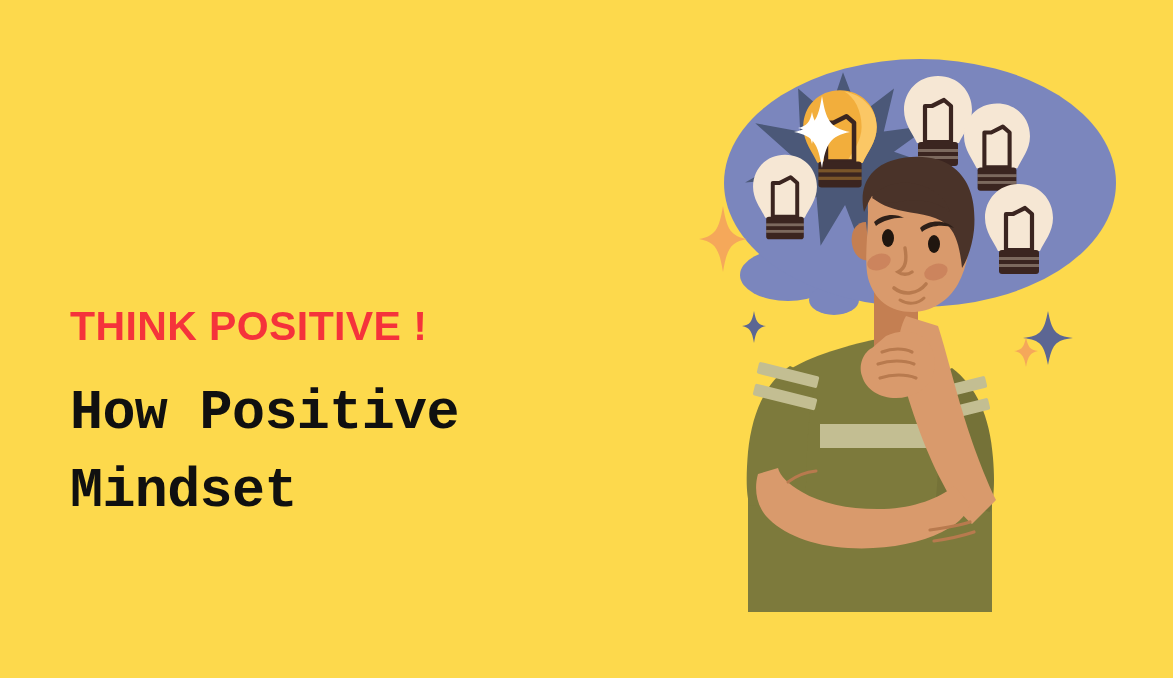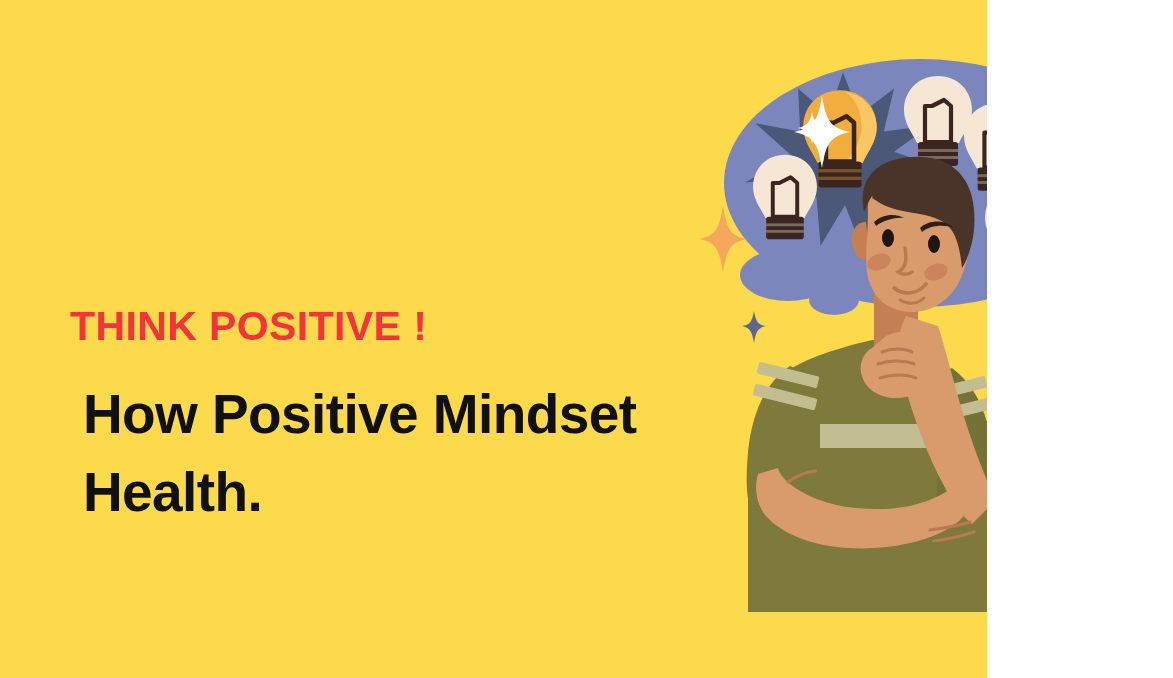--- a/index.html
+++ b/index.html
@@ -2,21 +2,21 @@
 <html><head>
 <meta charset="utf-8">
 <style>
   html, body {
     margin: 0;
     padding: 0;
     background: #ffffff;
   }
   #banner {
     position: relative;
-    width: 987px;
+    width: 1173px;
     height: 678px;
     overflow: hidden;
     background: #FDD94C;
     font-family: "Liberation Sans", sans-serif;
   }
   #illustration {
     position: absolute;
     left: 0;
     top: 0;
     width: 1173px;
@@ -32,26 +32,26 @@
     font-family: "Liberation Sans", sans-serif;
     font-weight: bold;
     font-size: 41px;
     letter-spacing: 0.4px;
     color: #F5333B;
     line-height: 1.0;
     margin: 0 0 28px 0;
     white-space: nowrap;
   }
   #headline {
-    font-family: Liberation Sans, sans-serif;
+    font-family: Liberation Mono, monospace;
     font-weight: bold;
     font-size: 55px;
     color: #101010;
     line-height: 1.42;
-    margin: 13px;
+    margin: 0;
     letter-spacing: -0.6px;
   }
   #headline .line { display: block; }
 </style>
 </head>
 <body>
 
 <div id="banner">
 
   <svg id="illustration" viewBox="0 0 1173 678" xmlns="http://www.w3.org/2000/svg">
@@ -215,17 +215,16 @@
 
         <path fill="none" stroke="#B87A4E" stroke-width="3" stroke-linecap="round" d="M788,482 C796,476 806,472 816,471"></path>
       </g>
     </g>
   </svg>
 
   <div id="text-block">
     <div id="eyebrow">THINK POSITIVE !</div>
     <h1 id="headline">
       <span class="line">How Positive Mindset</span>
-      <span class="line">Health.</span>
     </h1>
   </div>
 
 </div>
 
 </body></html>

